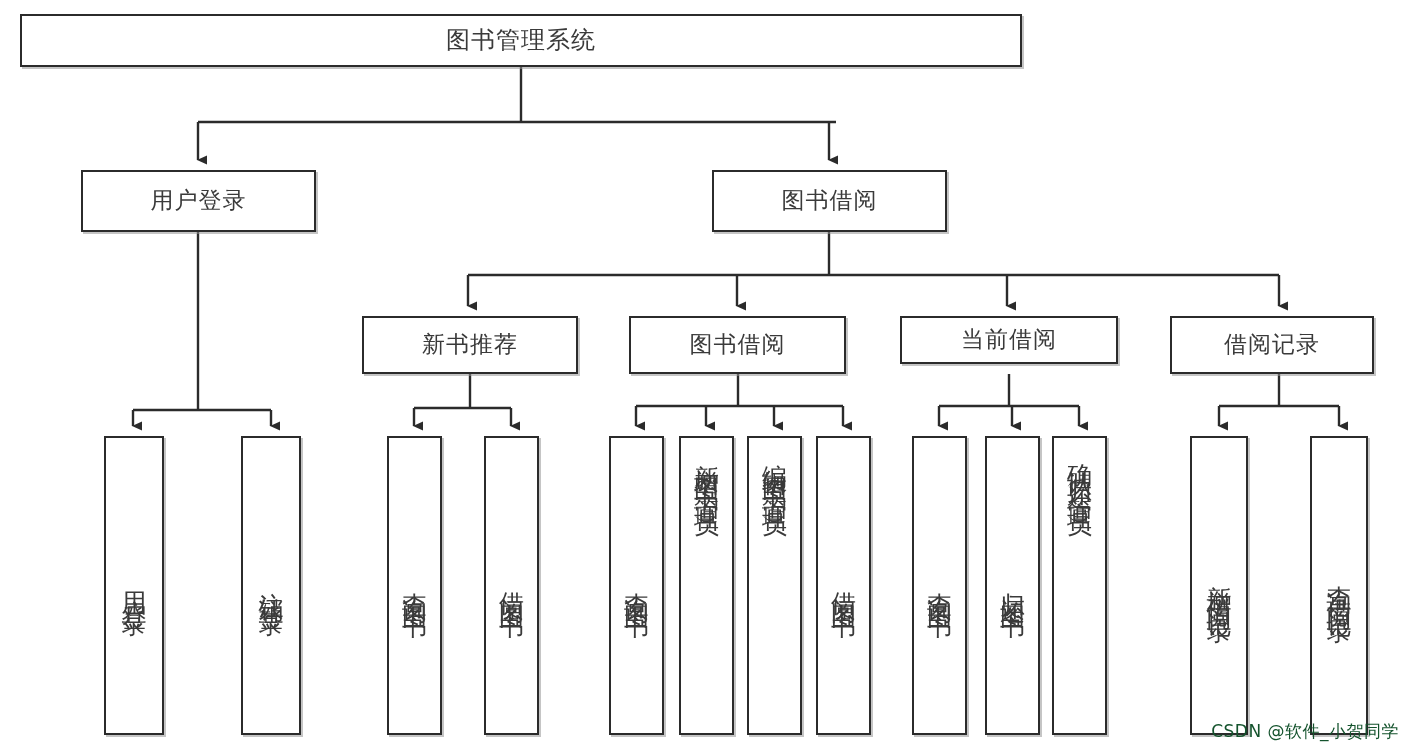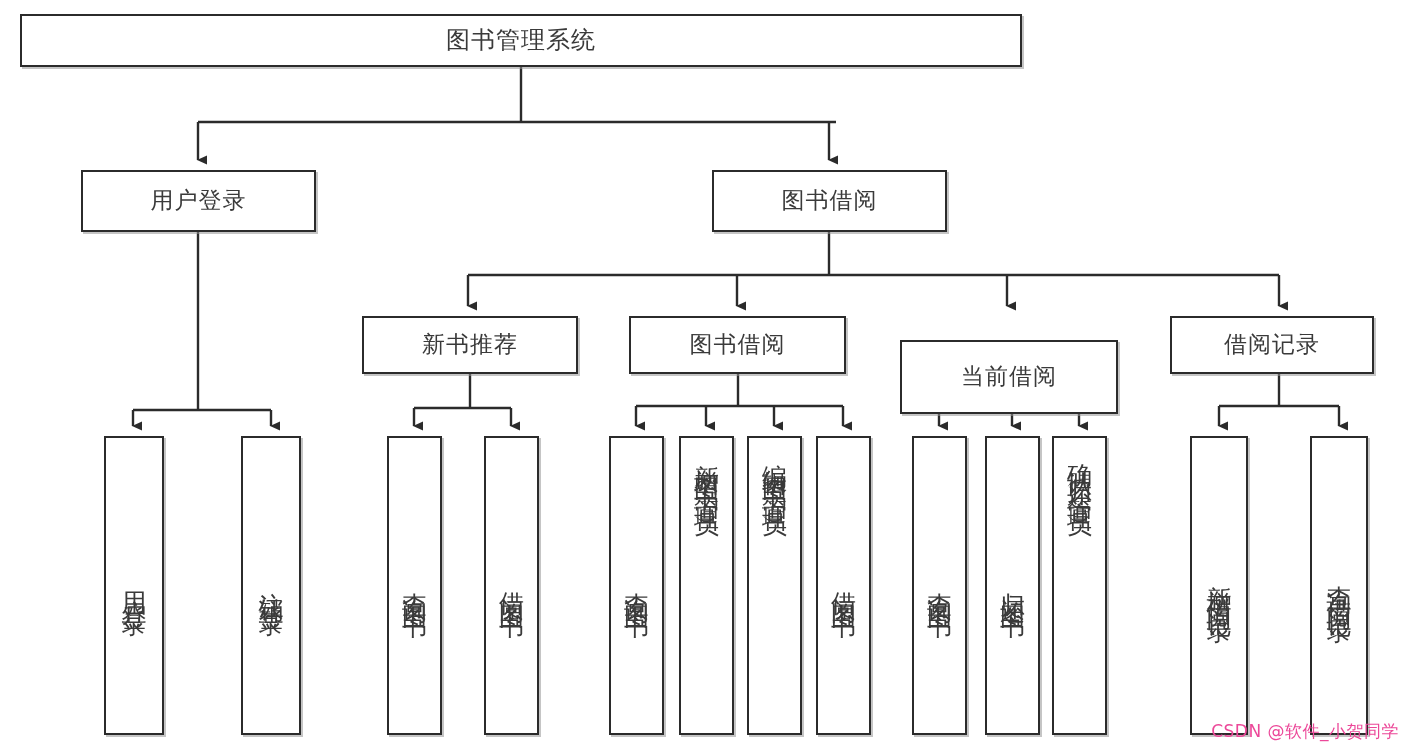--- a/index.html
+++ b/index.html
@@ -9,21 +9,21 @@
   .node{position:absolute;box-sizing:border-box;background:#ffffff;
         border:2px solid #2b2b2b;display:flex;align-items:center;justify-content:center;
         box-shadow:2px 2px 0 rgba(150,150,150,.55);}
   .node .lbl{color:#3a3a3a;text-align:center;line-height:1.12;white-space:pre;}
   .h-node .lbl{font-size:23px;letter-spacing:1px;}
   .root .lbl{font-size:24px;letter-spacing:1px;}
   .v-node{align-items:flex-start;padding-top:6px;}
   .v-node .lbl{writing-mode:vertical-rl;text-orientation:upright;
                font-size:25px;letter-spacing:7px;line-height:1;}
   .v-node.center{align-items:center;padding-top:0;}
-  .watermark{position:absolute;right:6px;bottom:4px;color:#ec4899;font-size:17px;
+  .watermark{position:absolute;right:6px;bottom:4px;color:#14532d;font-size:17px;
              letter-spacing:.5px;white-space:nowrap;}
 </style>
 </head>
 <body>
 
 <div id="canvas">
 
   <svg id="wires" viewBox="0 0 1405 747" xmlns="http://www.w3.org/2000/svg">
     <defs>
       <marker id="arw" markerWidth="11" markerHeight="11" refX="5" refY="9" orient="auto" markerUnits="userSpaceOnUse">
@@ -84,21 +84,21 @@
   <div class="node h-node" style="left:712px;top:170px;width:235px;height:62px;">
     <span class="lbl">图书借阅</span>
   </div>
 
   <div class="node h-node" style="left:362px;top:316px;width:216px;height:58px;">
     <span class="lbl">新书推荐</span>
   </div>
   <div class="node h-node" style="left:629px;top:316px;width:217px;height:58px;">
     <span class="lbl">图书借阅</span>
   </div>
-  <div class="node h-node" style="left:900px;top:316px;width:218px;height:74px;margin-top:24px;">
+  <div class="node h-node" style="left:900px;top:316px;width:218px;height:48px;">
     <span class="lbl">当前借阅</span>
   </div>
   <div class="node h-node" style="left:1170px;top:316px;width:204px;height:58px;">
     <span class="lbl">借阅记录</span>
   </div>
 
   <div class="node v-node center" style="left:104px;top:436px;width:60px;height:299px;">
     <span class="lbl">用户登录</span>
   </div>
   <div class="node v-node center" style="left:241px;top:436px;width:60px;height:299px;">

